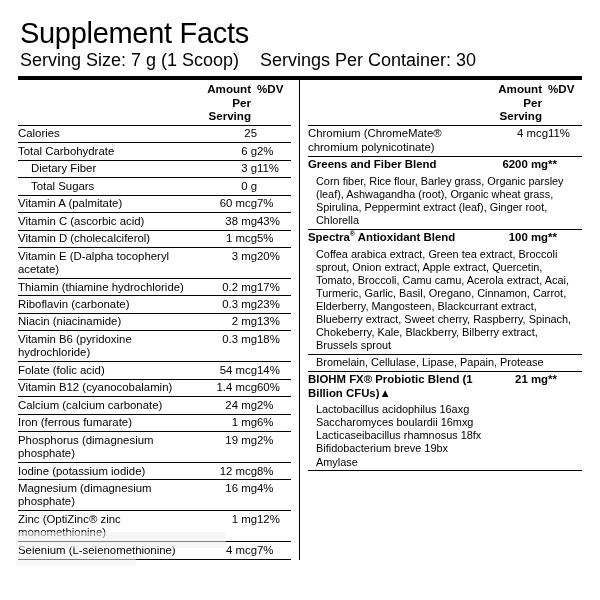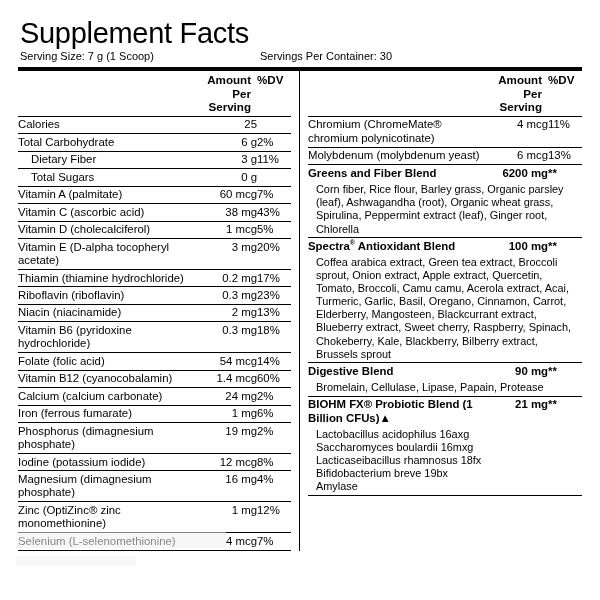--- a/index.html
+++ b/index.html
@@ -23,21 +23,21 @@
     background: #ffffff;
   }
   .title {
     font-size: 29px;
     font-weight: normal;
     letter-spacing: -0.3px;
     line-height: 1.05;
     margin: 4px 0 2px 4px;
   }
   .serving-line {
-    font-size: 11px;
+    font-size: 18px;
     margin: 2px 0 0 4px;
     display: flex;
   }
   .serving-line .ss { width: 240px; }
   .rule-thick {
     border-top: 4px solid #000;
     margin: 5px 2px 0 2px;
   }
   .cols {
     display: flex;
@@ -167,21 +167,21 @@
             <td>Vitamin E (D-alpha tocopheryl acetate)</td>
             <td class="amt">3 mg</td>
             <td class="dv">20%</td>
           </tr>
           <tr class="line">
             <td>Thiamin (thiamine hydrochloride)</td>
             <td class="amt">0.2 mg</td>
             <td class="dv">17%</td>
           </tr>
           <tr class="line">
-            <td>Riboflavin (riboflavin)</td>
+            <td>Riboflavin (carbonate)</td>
             <td class="amt">0.3 mg</td>
             <td class="dv">23%</td>
           </tr>
           <tr class="line">
             <td>Niacin (niacinamide)</td>
             <td class="amt">2 mg</td>
             <td class="dv">13%</td>
           </tr>
           <tr class="line">
             <td>Vitamin B6 (pyridoxine hydrochloride)</td>
@@ -244,49 +244,39 @@
           <tr class="hdr">
             <td></td>
             <td class="h-amt">Amount Per Serving</td>
             <td class="h-dv">%DV</td>
           </tr>
           <tr class="line">
             <td>Chromium (ChromeMate® chromium polynicotinate)</td>
             <td class="amt">4 mcg</td>
             <td class="dv">11%</td>
           </tr>
-          <tr class="line">
-            <td>Molybdenum (molybdenum yeast)</td>
-            <td class="amt">6 mcg</td>
-            <td class="dv">13%</td>
-          </tr>
 
           <tr>
             <td class="blend-head">Greens and Fiber Blend</td>
             <td class="amt bold">6200 mg</td>
             <td class="dv bold">**</td>
           </tr>
           <tr class="medline">
             <td colspan="3" class="blend-body indent2">Corn fiber, Rice flour, Barley grass, Organic parsley (leaf), Ashwagandha (root), Organic wheat grass, Spirulina, Peppermint extract (leaf), Ginger root, Chlorella</td>
           </tr>
 
           <tr>
             <td class="blend-head"><span class="italic">Spectra</span><sup>®</sup> Antioxidant Blend</td>
             <td class="amt bold">100 mg</td>
             <td class="dv bold">**</td>
           </tr>
           <tr class="medline">
             <td colspan="3" class="blend-body indent2"><span class="italic">Coffea arabica</span> extract, Green tea extract, Broccoli sprout, Onion extract, Apple extract, Quercetin, Tomato, Broccoli, Camu camu, Acerola extract, Acai, Turmeric, Garlic, Basil, Oregano, Cinnamon, Carrot, Elderberry, Mangosteen, Blackcurrant extract, Blueberry extract, Sweet cherry, Raspberry, Spinach, Chokeberry, Kale, Blackberry, Bilberry extract, Brussels sprout</td>
           </tr>
 
-          <tr>
-            <td class="blend-head">Digestive Blend</td>
-            <td class="amt bold">90 mg</td>
-            <td class="dv bold">**</td>
-          </tr>
           <tr class="medline">
             <td colspan="3" class="blend-body indent2">Bromelain, Cellulase, Lipase, Papain, Protease</td>
           </tr>
 
           <tr>
             <td class="blend-head">BIOHM FX® Probiotic Blend (1 Billion CFUs)▲</td>
             <td class="amt bold">21 mg</td>
             <td class="dv bold">**</td>
           </tr>
           <tr class="medline">

